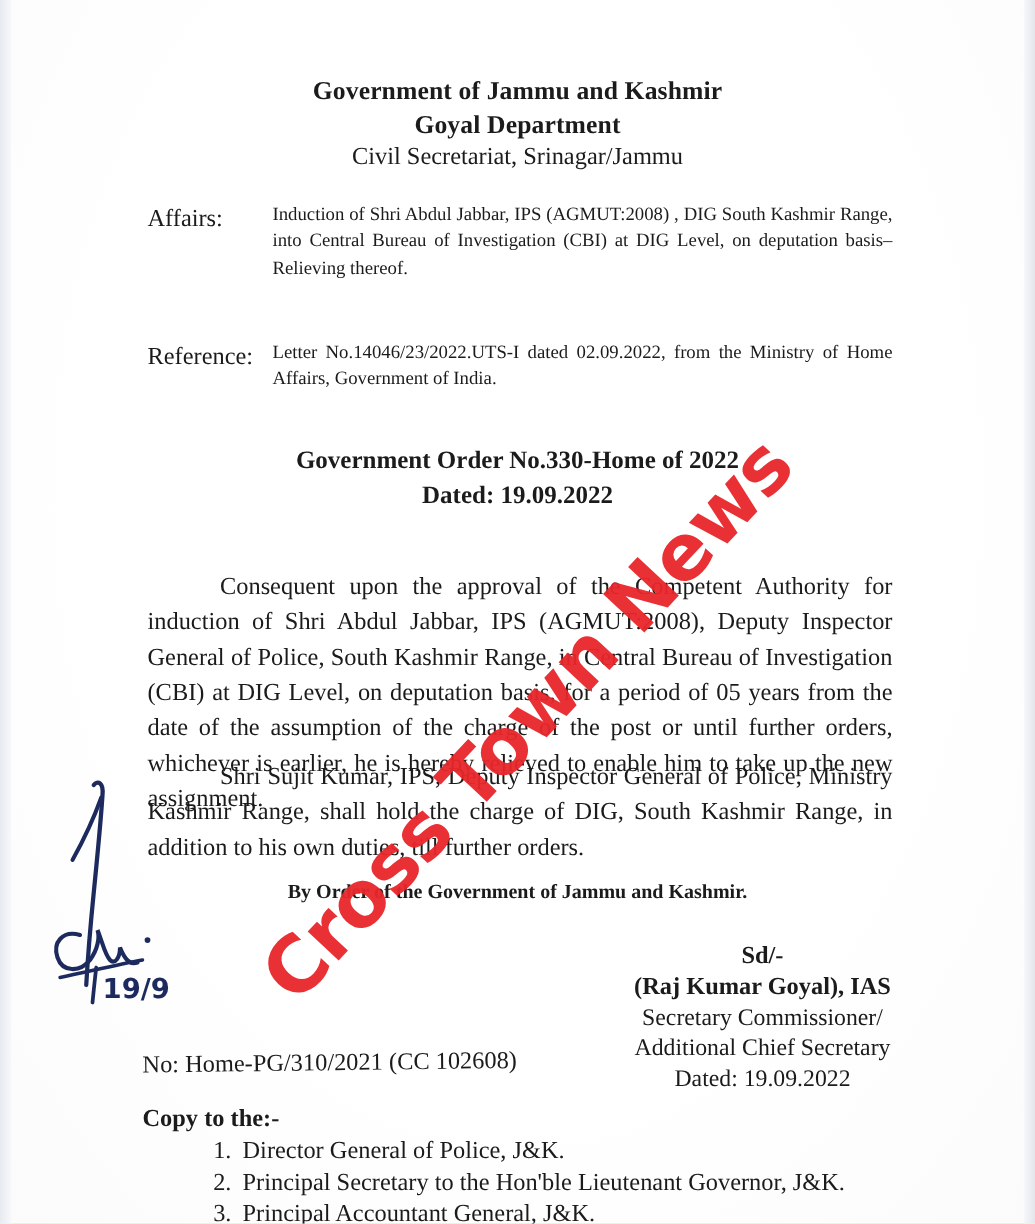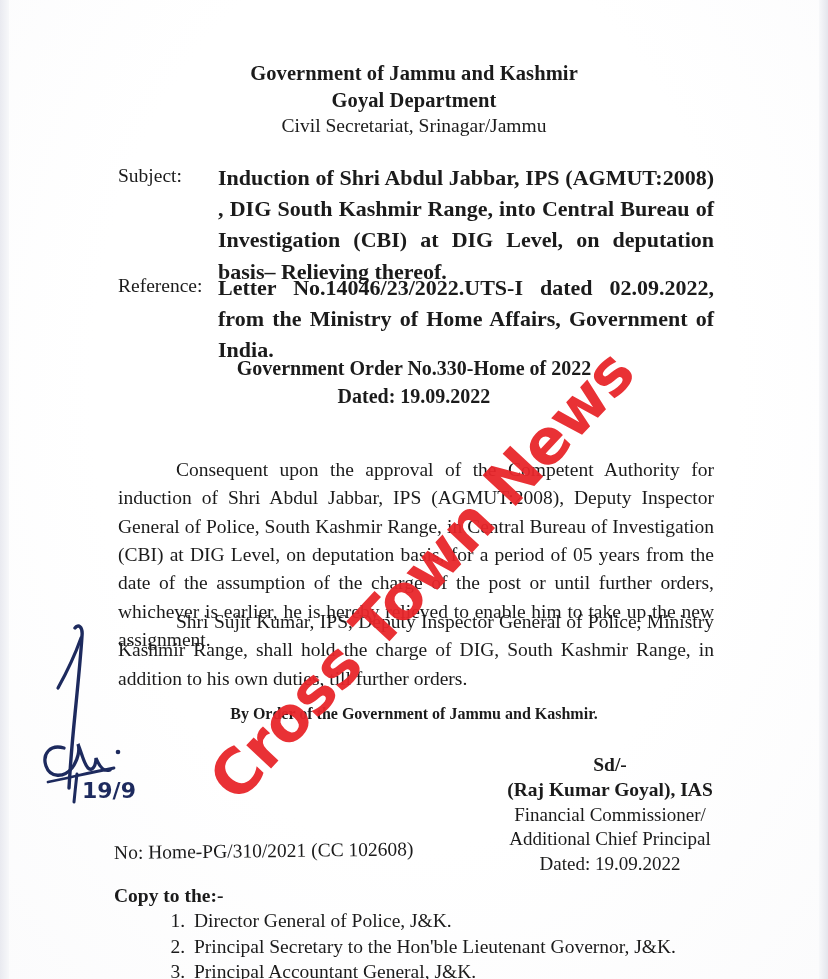--- a/index.html
+++ b/index.html
@@ -76,26 +76,25 @@
     align-items: flex-start;
   }
   .field-label {
     width: 100px;
     flex: 0 0 100px;
     font-size: 19.5px;
     line-height: 1.42;
   }
   .field-value {
     flex: 1;
-    font-size: 22px;
+    font-size: 15px;
     line-height: 1.42;
     text-align: justify;
     text-justify: inter-word;
     hyphens: none;
-    font-weight: bold;
   }
   #subject-block { top: 162px; }
   #reference-block { top: 272px; }
 
   
   .order-title {
     position: absolute;
     left: 0;
     top: 355px;
     width: 828px;
@@ -210,21 +209,21 @@
 
   <div class="content">
 
     <div class="header">
       <div class="line1">Government of Jammu and Kashmir</div>
       <div class="line2">Goyal Department</div>
       <div class="line3">Civil Secretariat, Srinagar/Jammu</div>
     </div>
 
     <div class="field-block" id="subject-block">
-      <div class="field-label">Subject:</div>
+      <div class="field-label">Affairs:</div>
       <div class="field-value">Induction of Shri Abdul Jabbar, IPS (AGMUT:2008) , DIG South  Kashmir Range, into Central Bureau of Investigation (CBI) at DIG Level,  on deputation basis– Relieving thereof.</div>
     </div>
 
     <div class="field-block" id="reference-block">
       <div class="field-label">Reference:</div>
       <div class="field-value">Letter No.14046/23/2022.UTS-I dated 02.09.2022, from the Ministry of Home Affairs, Government of India.</div>
     </div>
 
     <div class="order-title">
       <div>Government Order No.330-Home of 2022</div>
@@ -246,22 +245,22 @@
         <circle cx="84" cy="130" r="2.3" fill="#1d2a5e"></circle>
         <path d="M14 160 C34 156, 58 150, 80 146" stroke="#1d2a5e" stroke-width="2.8" stroke-linecap="round" fill="none"></path>
         <path d="M43 152 C42 160, 41 170, 40 180" stroke="#1d2a5e" stroke-width="3" stroke-linecap="round" fill="none"></path>
         <text x="48" y="176" font-family="DejaVu Sans, sans-serif" font-size="22" font-weight="bold" fill="#1d2a5e">19/9</text>
       </svg>
     </div>
 
     <div class="sign-block">
       <div class="sd">Sd/-</div>
       <div class="name">(Raj Kumar Goyal), IAS</div>
-      <div>Financial Commissioner/</div>
-      <div>Additional Chief Principal</div>
+      <div>Secretary Commissioner/</div>
+      <div>Additional Chief Secretary</div>
       <div>Dated: 19.09.2022</div>
     </div>
 
     <div class="file-no">No: Home-PG/310/2021 (CC 102608)</div>
 
     <div class="copy-heading">Copy to the:-</div>
     <ol class="copy-list">
       <li>Director General of Police, J&amp;K.</li>
       <li>Principal Secretary to the Hon'ble Lieutenant Governor, J&amp;K.</li>
       <li>Principal Accountant General, J&amp;K.</li>

